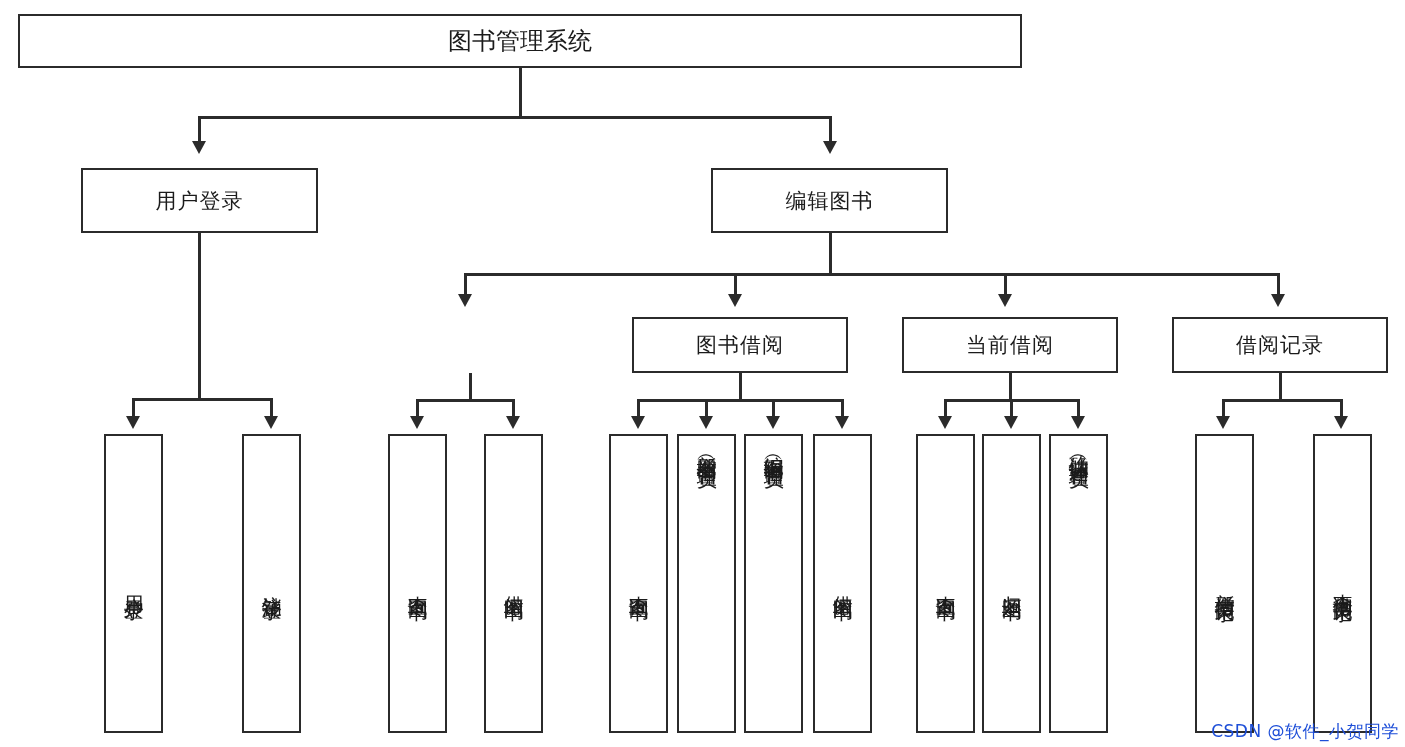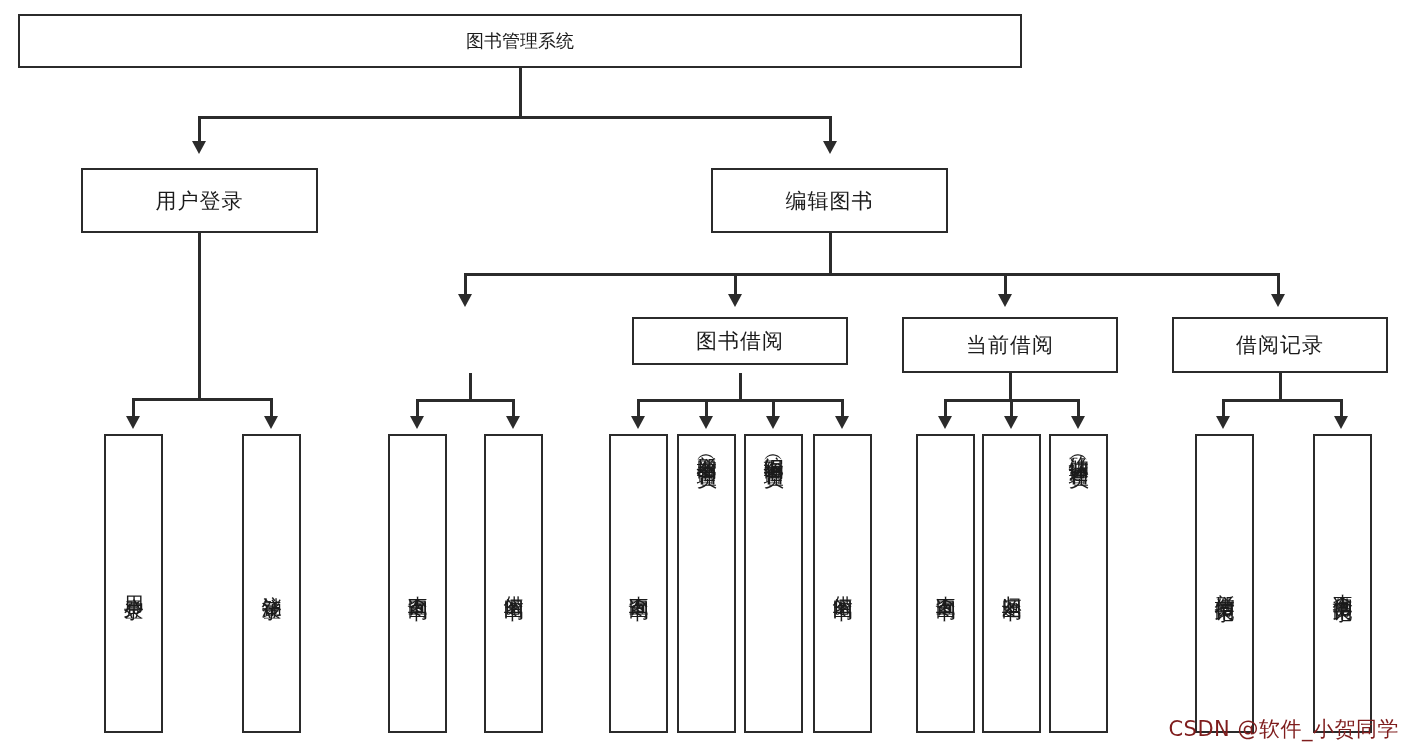--- a/index.html
+++ b/index.html
@@ -1,33 +1,33 @@
 <!DOCTYPE html>
 <html><head>
 <meta charset="utf-8">
 <style>
   html,body{margin:0;padding:0;background:#ffffff;}
   body{font-family:"DejaVu Sans","Liberation Sans",sans-serif;}
   #canvas{position:relative;width:1405px;height:747px;background:#ffffff;overflow:hidden;}
   .node{position:absolute;border:2.5px solid #2b2b2b;background:#ffffff;box-sizing:border-box;
         display:flex;align-items:center;justify-content:center;color:#1b1b1b;}
   .node.h{font-size:21px;letter-spacing:1px;}
-  .node.root{font-size:18px;}
+  .node.root{font-size:24px;}
   .leaf{position:absolute;border:2.5px solid #2b2b2b;background:#ffffff;box-sizing:border-box;
         display:flex;justify-content:center;}
   .leaf .vtext{writing-mode:vertical-rl;text-orientation:upright;font-size:20px;
         line-height:1.28;letter-spacing:2px;color:#1b1b1b;white-space:nowrap;}
   .leaf.mid{align-items:center;}
   .leaf.top{align-items:flex-start;padding-top:4px;}
   .edge{position:absolute;background:#2b2b2b;}
   .vline{width:2.5px;}
   .hline{height:2.5px;}
   .arrow{position:absolute;width:0;height:0;border-left:7px solid transparent;
          border-right:7px solid transparent;border-top:13px solid #2b2b2b;}
-  #watermark{position:absolute;right:6px;bottom:4px;font-size:21px;color:#7f1d1d;
+  #watermark{position:absolute;right:6px;bottom:4px;font-size:17px;color:#1d4ed8;
              letter-spacing:0.5px;white-space:nowrap;}
 </style>
 </head>
 <body>
 
 <div id="canvas">
 
   <div class="node root" style="left:18px;top:14px;width:1004px;height:54px;">
     <span>图书管理系统</span>
   </div>
@@ -57,21 +57,21 @@
   <div class="edge hline" style="left:464px;top:273px;width:816px;"></div>
   <div class="edge vline" style="left:464px;top:273px;height:23px;"></div>
   <div class="arrow" style="left:458px;top:294px;"></div>
   <div class="edge vline" style="left:734px;top:273px;height:23px;"></div>
   <div class="arrow" style="left:728px;top:294px;"></div>
   <div class="edge vline" style="left:1004px;top:273px;height:23px;"></div>
   <div class="arrow" style="left:998px;top:294px;"></div>
   <div class="edge vline" style="left:1277px;top:273px;height:23px;"></div>
   <div class="arrow" style="left:1271px;top:294px;"></div>
 
-  <div class="node h" style="left:632px;top:317px;width:216px;height:48px;">
+  <div class="node h" style="left:632px;top:317px;width:216px;height:56px;">
     <span>图书借阅</span>
   </div>
   <div class="node h" style="left:902px;top:317px;width:216px;height:56px;">
     <span>当前借阅</span>
   </div>
   <div class="node h" style="left:1172px;top:317px;width:216px;height:56px;">
     <span>借阅记录</span>
   </div>
 
   <div class="edge vline" style="left:469px;top:373px;height:28px;"></div>

